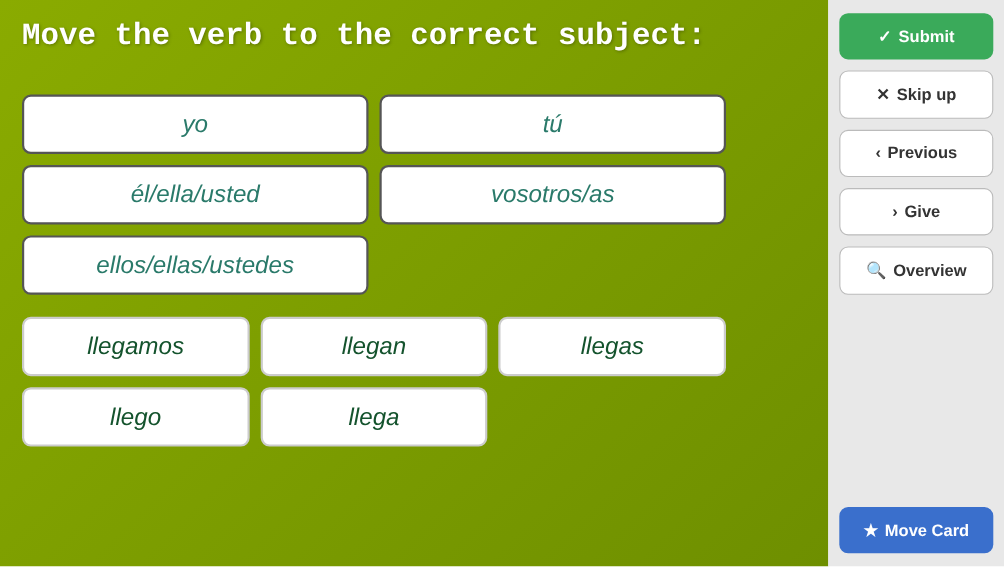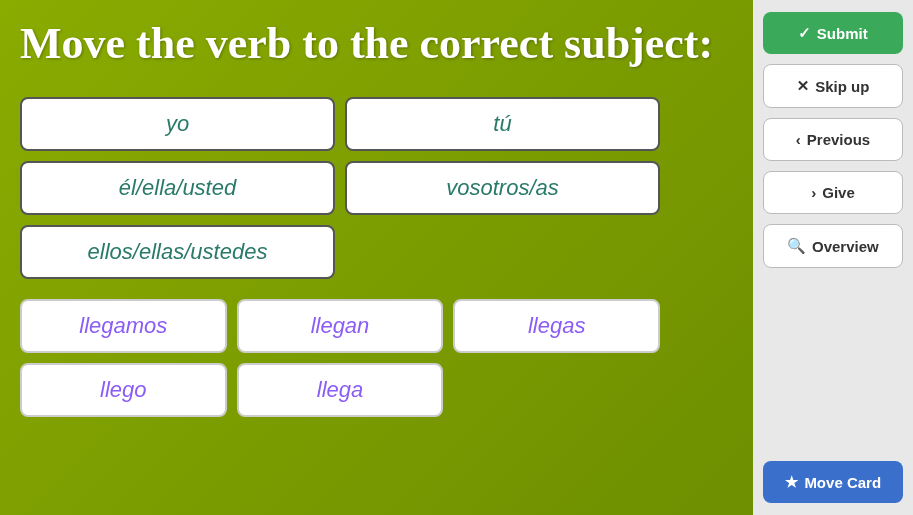--- a/index.html
+++ b/index.html
@@ -16,32 +16,33 @@
       background: #7a9a01;
       background: linear-gradient(135deg, #8aab00 0%, #6e8f00 100%);
       padding: 18px 20px 18px 20px;
       display: flex;
       flex-direction: column;
       gap: 12px;
     }
 
     .title {
       color: white;
-      font-size: 44px;
+      font-size: 28px;
       font-weight: bold;
-      font-family: Liberation Serif, serif;
-      margin-bottom: 16px;
+      font-family: Liberation Mono, monospace;
+      margin-bottom: 4px;
       text-shadow: 1px 1px 3px rgba(0,0,0,0.3);
     }
 
     .subjects-grid {
       display: grid;
       grid-template-columns: 1fr 1fr;
       gap: 10px;
       width: 640px;
+      margin-top: 21px;
     }
 
     .subject-box {
       background: white;
       border: 2px solid #ccc;
       border-radius: 8px;
       padding: 12px 16px;
       font-size: 22px;
       color: #2a7a6a;
       font-style: italic;
@@ -67,21 +68,21 @@
       grid-template-columns: 1fr 1fr 1fr;
       gap: 10px;
     }
 
     .verb-box {
       background: white;
       border: 2px solid #ccc;
       border-radius: 8px;
       padding: 12px 16px;
       font-size: 22px;
-      color: #8b5cf6;
+      color: #14532d;
       font-style: italic;
       text-align: center;
       cursor: grab;
       min-height: 52px;
       display: flex;
       align-items: center;
       justify-content: center;
     }
 
     .sidebar {

